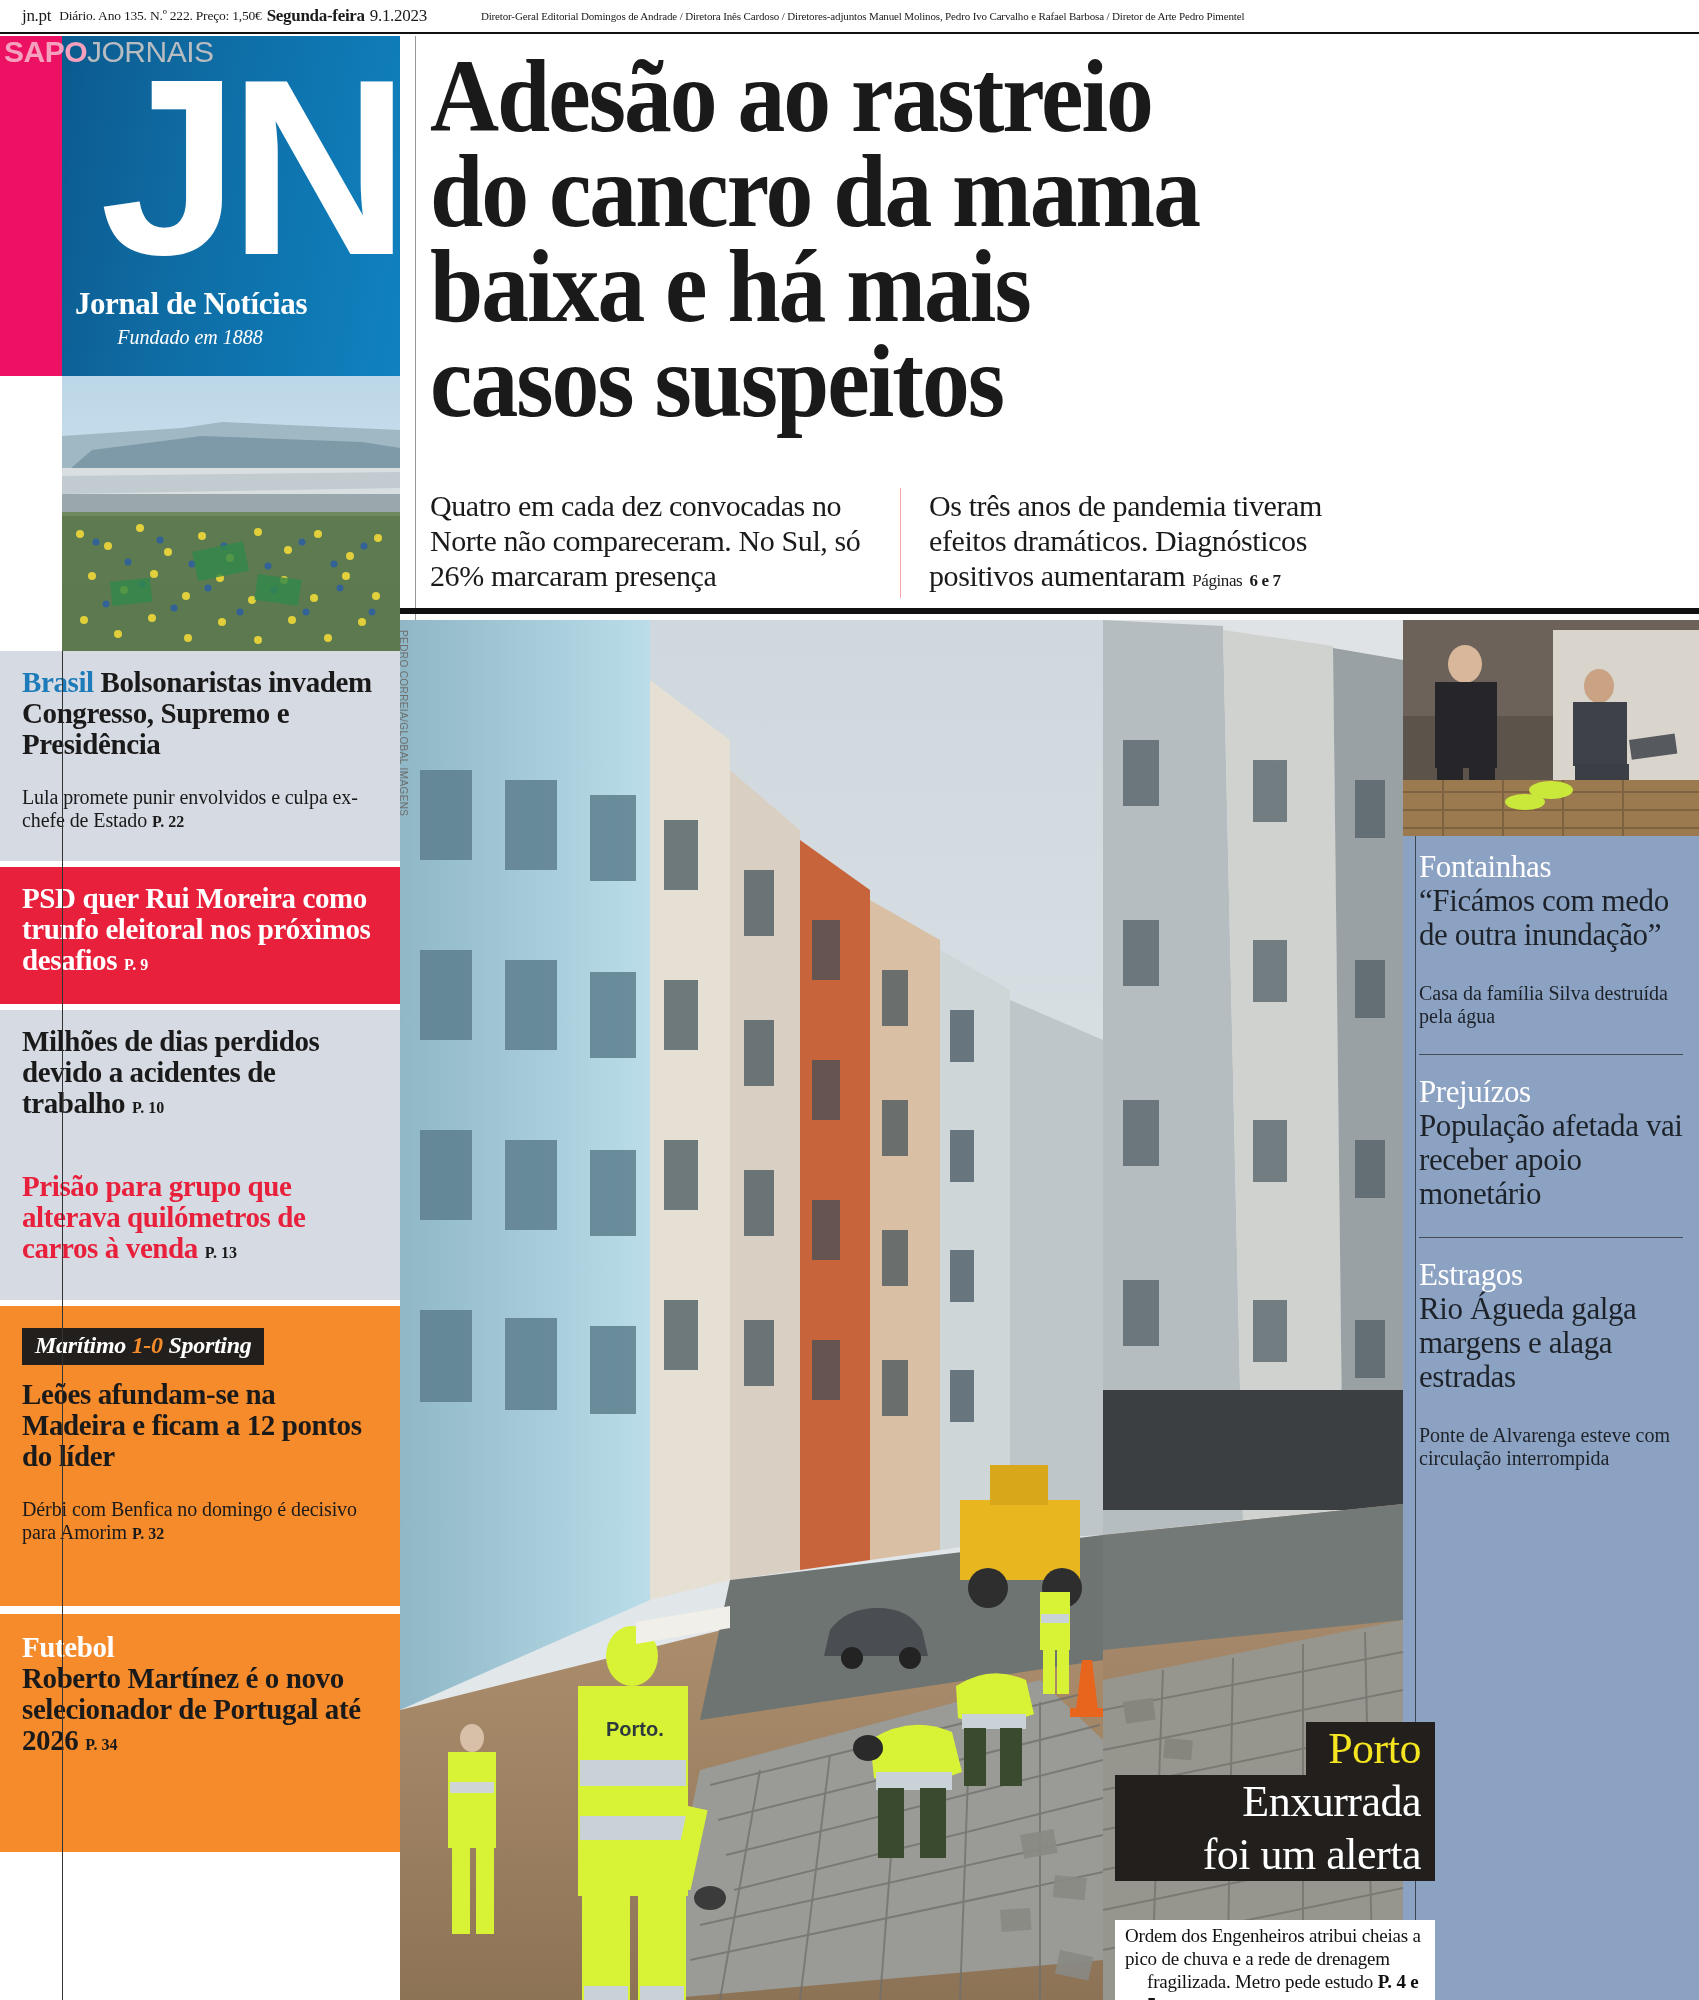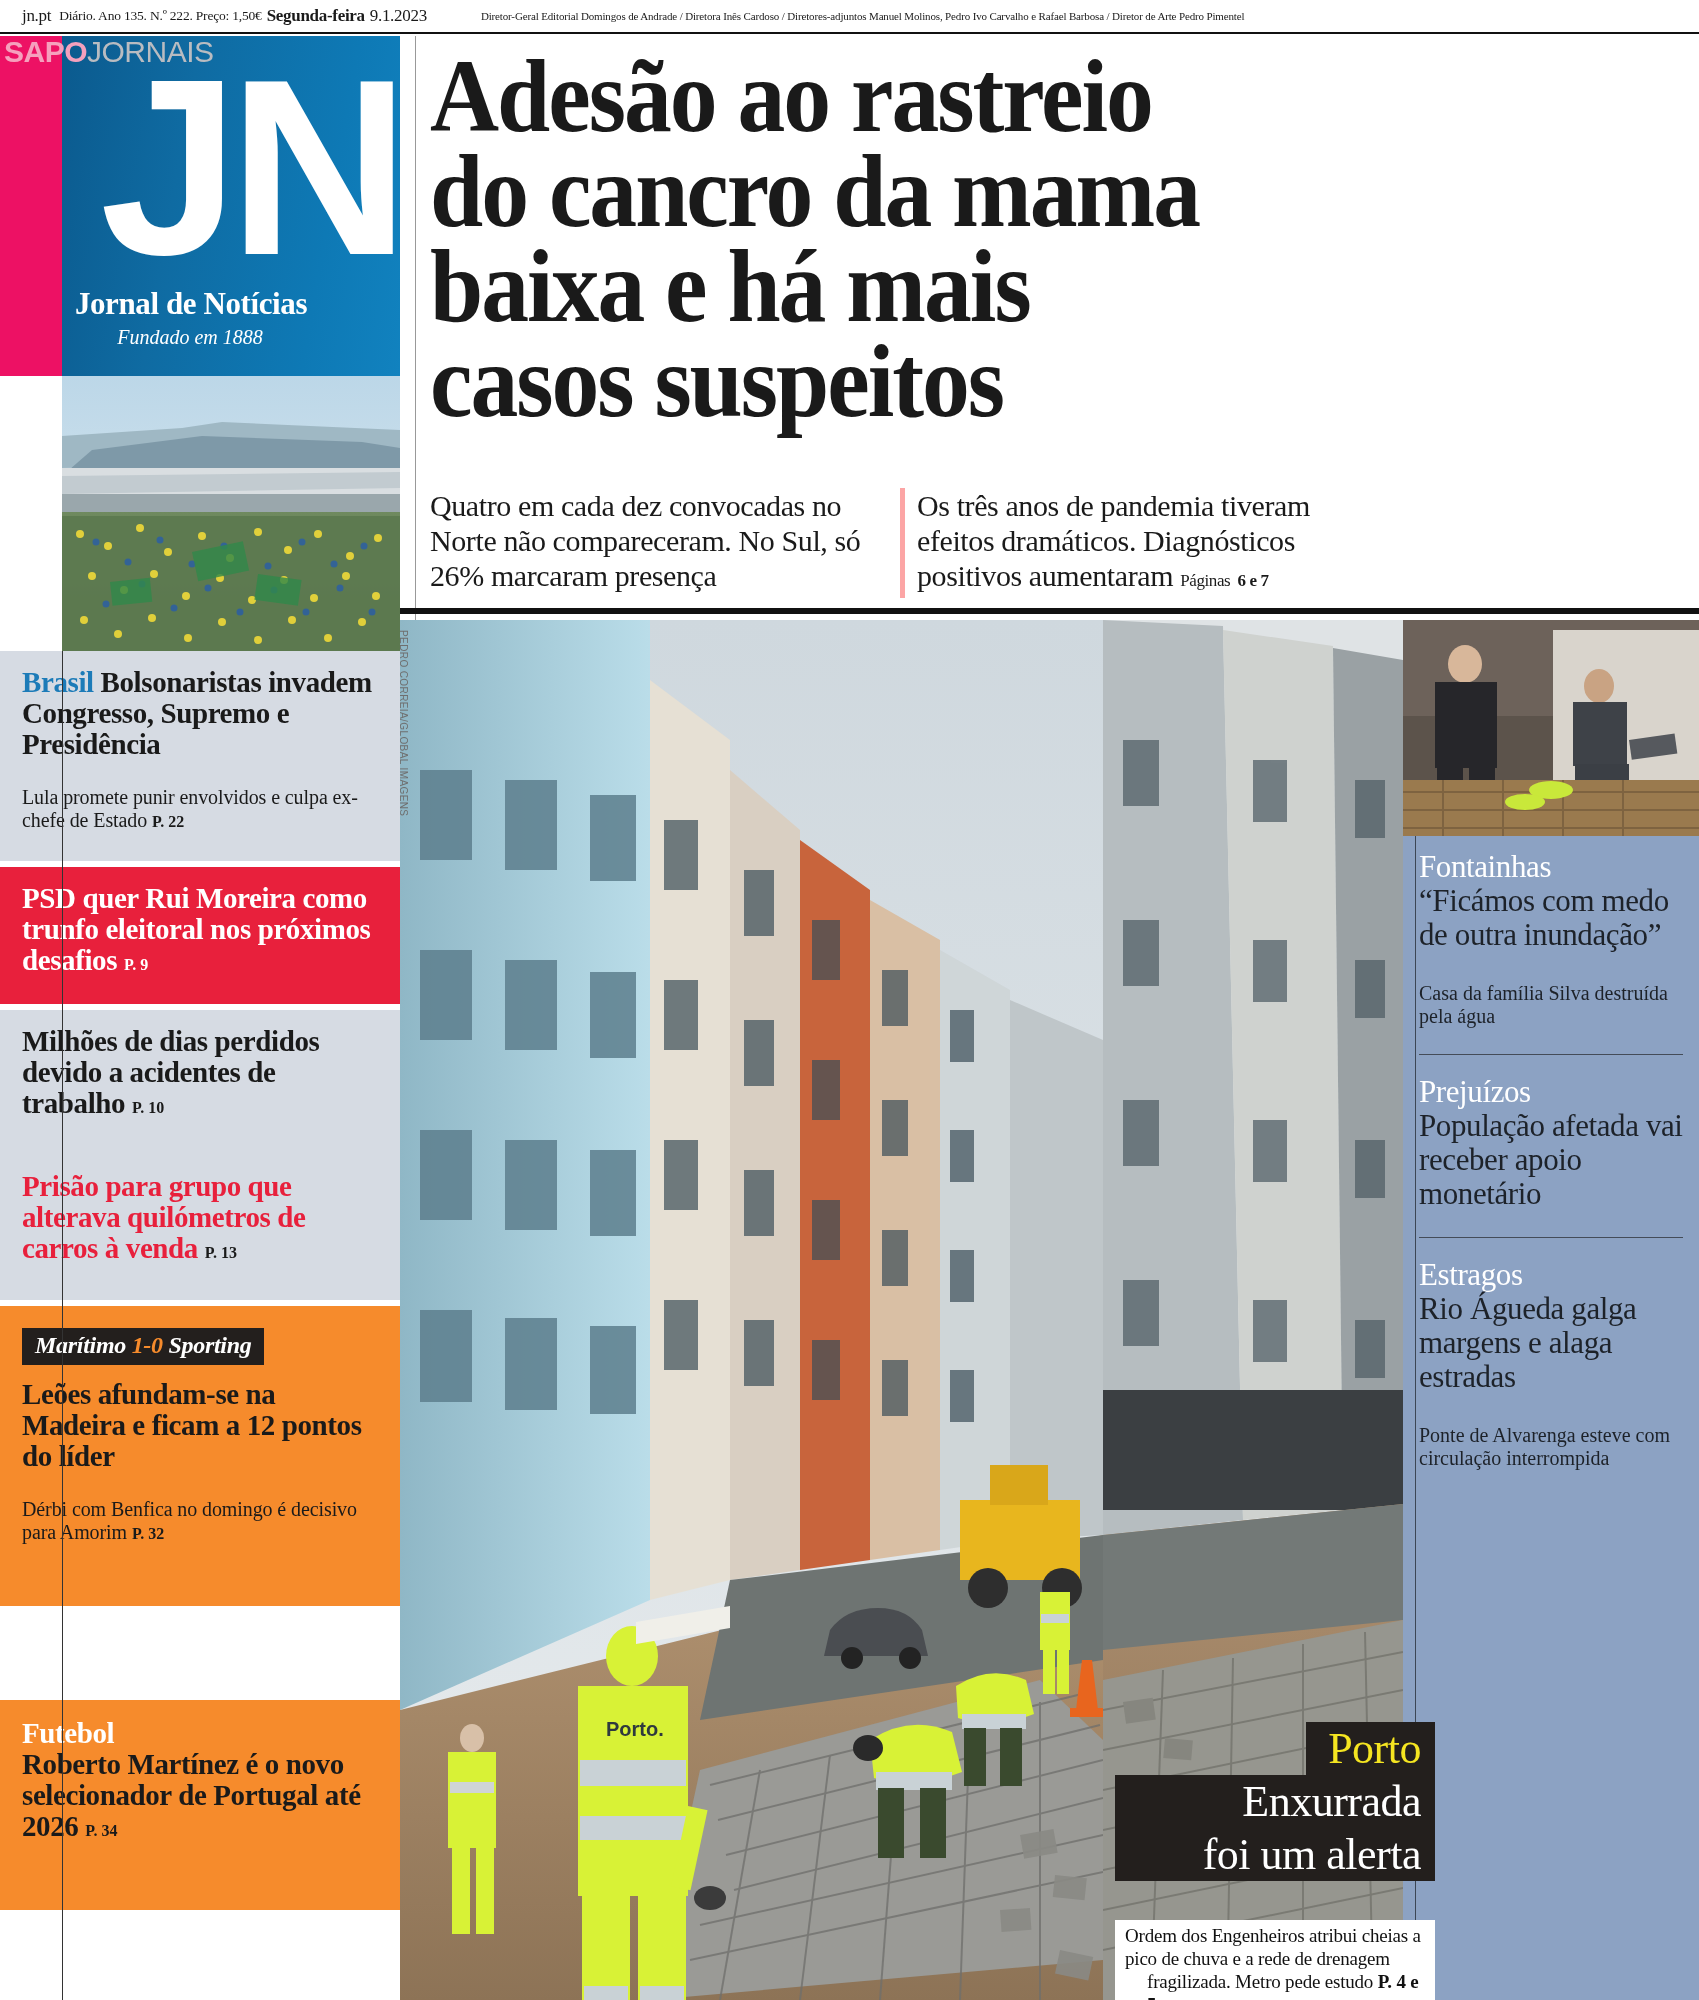--- a/index.html
+++ b/index.html
@@ -123,21 +123,21 @@
     font-family:"Liberation Serif", serif;
     transform:scaleX(0.92); transform-origin:left top;
   }
 
   .deckwrap {
     position:absolute; left:30px; top:452px; width:1265px;
     display:flex;
   }
   .deck1 { width:470px; padding-right:28px;
            font-size:30px; line-height:35px; letter-spacing:-0.4px; }
-  .deck2 { width:470px; padding-left:12px; border-left:5px solid #fca5a5;
+  .deck2 { width:470px; padding-left:28px; border-left:1px solid #fca5a5;
            font-size:30px; line-height:35px; letter-spacing:-0.4px; }
   .deck2 .pgs { font-size:17px; }
 
   .blackbar {
     position:absolute; left:0; top:572px; width:1299px; height:6px; background:#111;
   }
 
   
   .mphoto {
     position:absolute; left:0; top:584px; width:703px; height:1380px;
@@ -342,21 +342,21 @@
       <span class="sc">1-0</span>
       <span>Sporting</span>
     </div>
     <div class="l-h">Leões afundam-se na Madeira e ficam a 12 pontos do líder</div>
     <div class="l-sub">
       <span>Dérbi com Benfica no domingo é decisivo para Amorim</span>
       <span class="pg">P. 32</span>
     </div>
   </div>
 
-  <div class="lbox bg-orange" style="top:1664px; height:210px; padding-top:18px;">
+  <div class="lbox bg-orange" style="top:1578px; height:238px; padding-top:18px;">
     <div class="l-h white-t">Futebol</div>
     <div class="l-h">
       <span>Roberto Martínez é o novo selecionador de Portugal até 2026</span>
       <span class="pg">P. 34</span>
     </div>
   </div>
 
 </div>
 
 <div class="mainarea">

